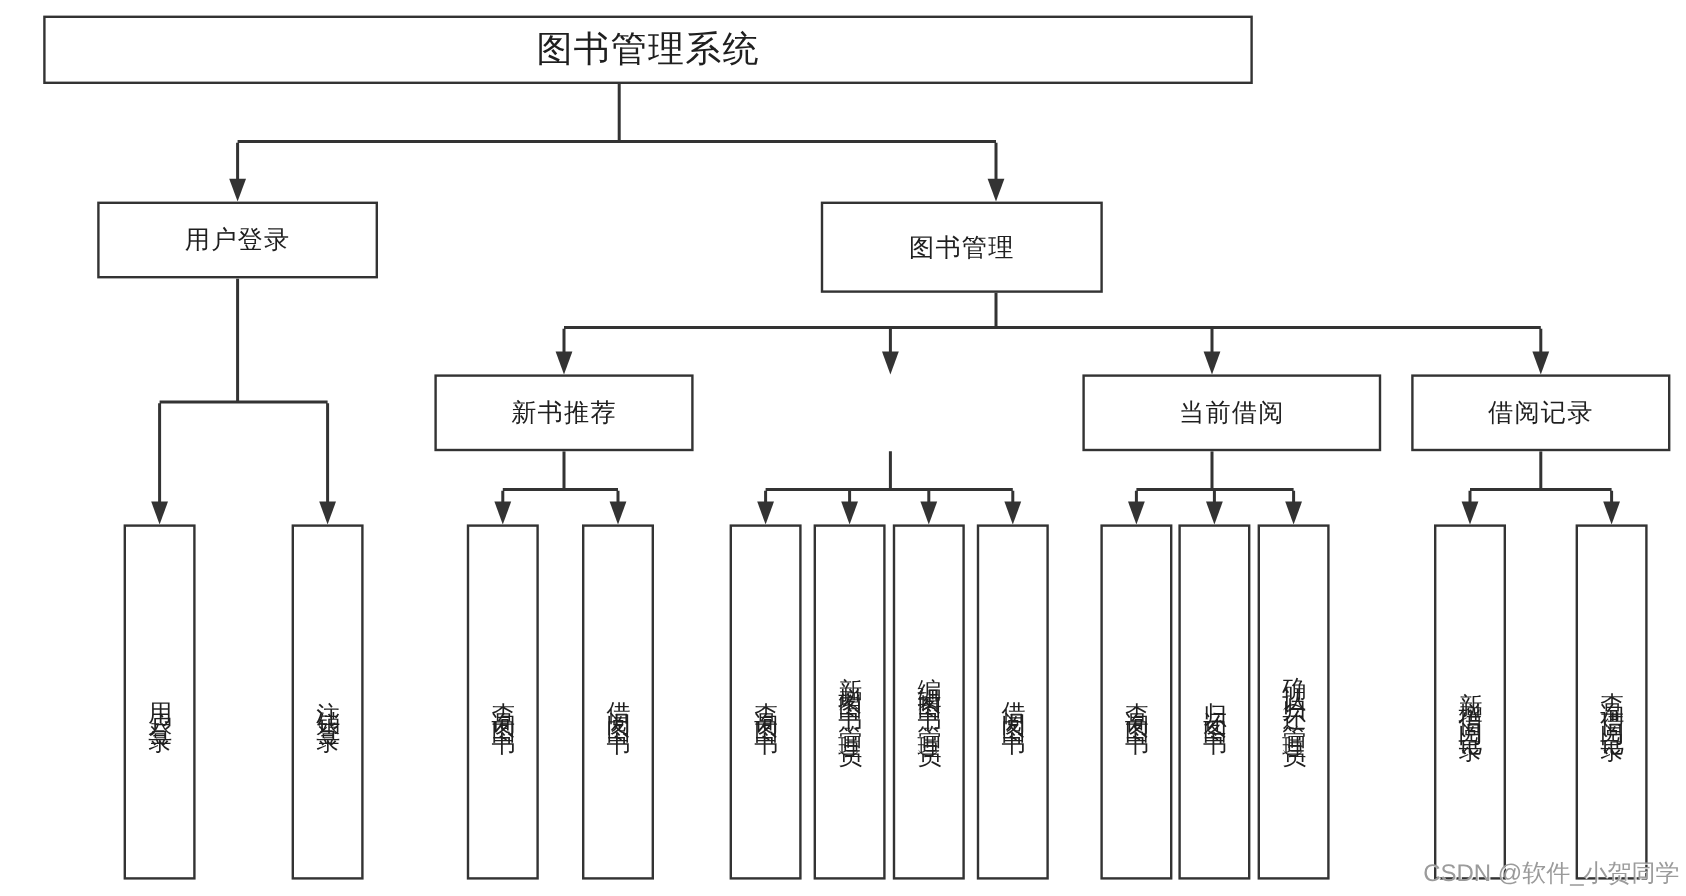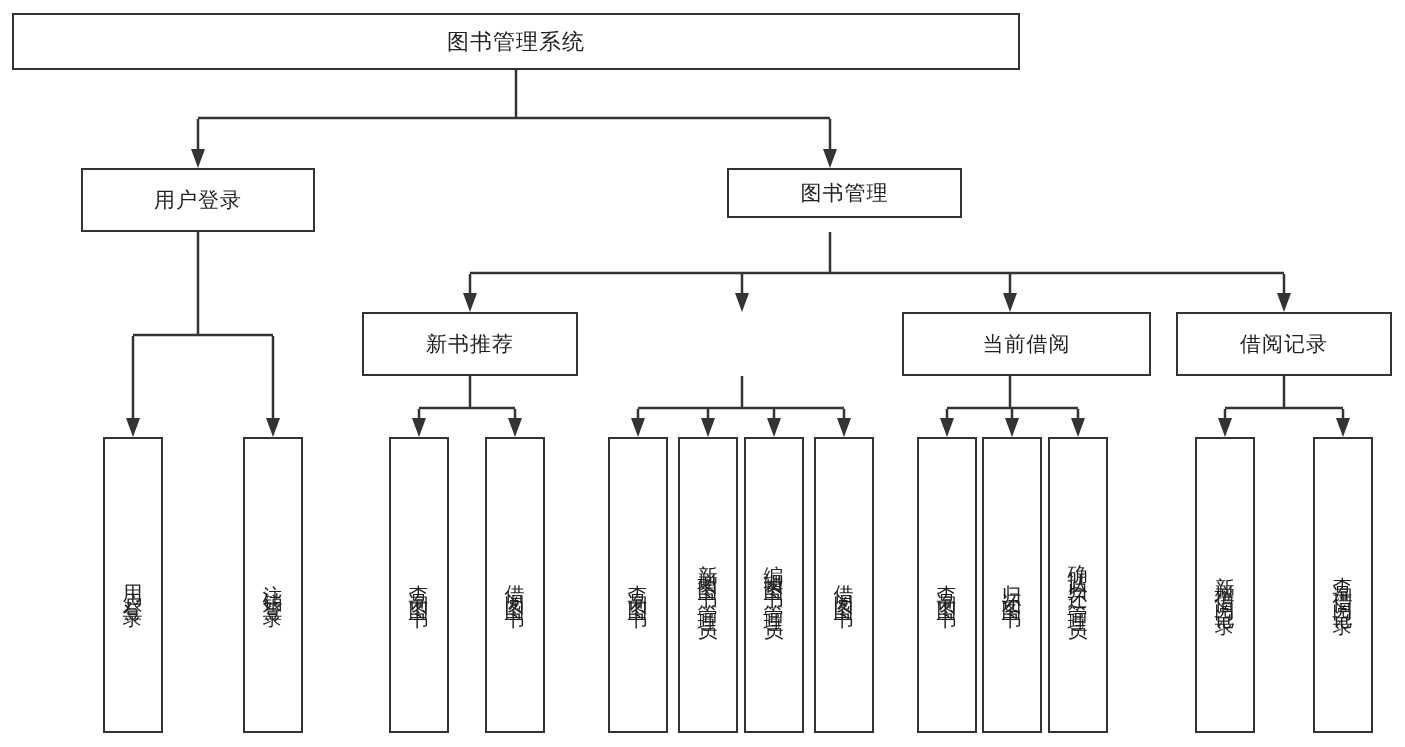--- a/index.html
+++ b/index.html
@@ -26,21 +26,21 @@
     position:absolute;
     box-sizing:border-box;
     background:var(--background);
     border:2.5px solid var(--line);
     color:var(--text);
     display:flex;align-items:center;justify-content:center;
     z-index:1;
     text-align:center;
   }
   .box.h{font-size:21px;letter-spacing:1px;white-space:nowrap;}
-  .box.root{font-size:22px;}
+  .box.root{font-size:30px;margin-left:24px;}
   .box.v{
     border-width:2px;
     writing-mode:vertical-rl;
     text-orientation:mixed;
     font-size:20px;
     letter-spacing:8px;
     line-height:1;
   }
   .watermark{
     position:absolute;
@@ -102,21 +102,21 @@
     <g>
       <path d="M1284 376 V408 M1225 408 H1343 M1225 409 V419 M1343 409 V419"></path>
       <polygon points="1218,418 1232,418 1225,437"></polygon>
       <polygon points="1336,418 1350,418 1343,437"></polygon>
     </g>
   </svg>
 
   <div class="box h root" style="left:12px;top:13px;width:1008px;height:57px">图书管理系统</div>
 
   <div class="box h" style="left:81px;top:168px;width:234px;height:64px">用户登录</div>
-  <div class="box h" style="left:727px;top:168px;width:235px;height:50px">图书管理</div>
+  <div class="box h" style="left:684px;top:168px;width:235px;height:76px">图书管理</div>
 
   <div class="box h" style="left:362px;top:312px;width:216px;height:64px">新书推荐</div>
   <div class="box h" style="left:902px;top:312px;width:249px;height:64px">当前借阅</div>
   <div class="box h" style="left:1176px;top:312px;width:216px;height:64px">借阅记录</div>
 
   <div class="box v" style="left:103px;top:437px;width:60px;height:296px">用户登录</div>
   <div class="box v" style="left:243px;top:437px;width:60px;height:296px">注销登录</div>
 
   <div class="box v" style="left:389px;top:437px;width:60px;height:296px">查询图书</div>
   <div class="box v" style="left:485px;top:437px;width:60px;height:296px">借阅图书</div>
@@ -126,14 +126,15 @@
   <div class="box v" style="left:744px;top:437px;width:60px;height:296px">编辑图书（管理员）</div>
   <div class="box v" style="left:814px;top:437px;width:60px;height:296px">借阅图书</div>
 
   <div class="box v" style="left:917px;top:437px;width:60px;height:296px">查询图书</div>
   <div class="box v" style="left:982px;top:437px;width:60px;height:296px">归还图书</div>
   <div class="box v" style="left:1048px;top:437px;width:60px;height:296px">确认归还（管理员）</div>
 
   <div class="box v" style="left:1195px;top:437px;width:60px;height:296px">新增借阅记录</div>
   <div class="box v" style="left:1313px;top:437px;width:60px;height:296px">查询借阅记录</div>
 
+  <div class="watermark" style="left:1186px;top:714px">CSDN @软件_小贺同学</div>
 
 </div>
 
 </body></html>

